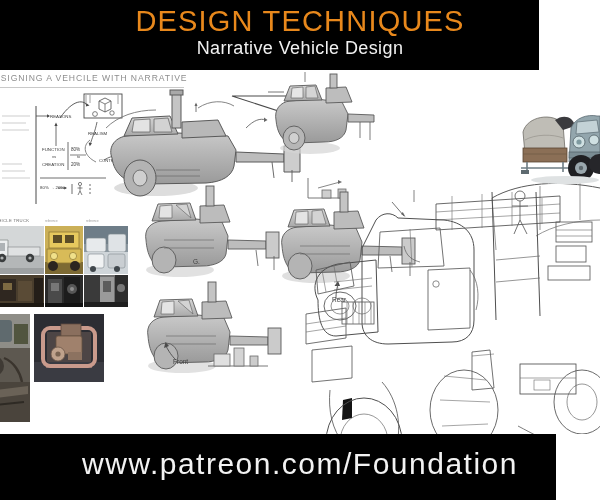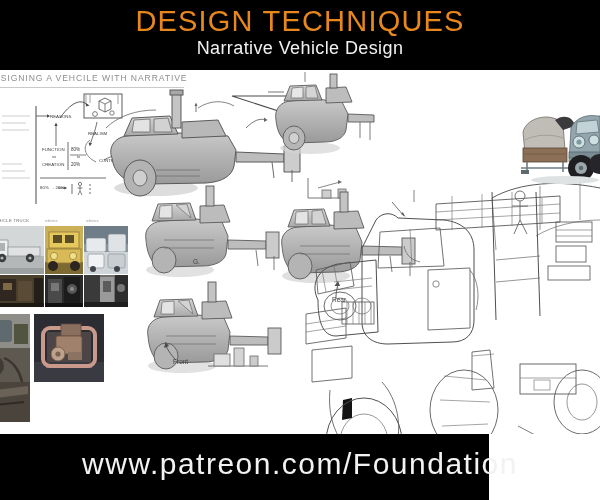--- a/index.html
+++ b/index.html
@@ -1,29 +1,29 @@
 <!DOCTYPE html>
 <html><head>
 <meta charset="utf-8">
 <style>
   html,body{margin:0;padding:0;background:#fff;}
   body{width:600px;height:500px;overflow:hidden;
        font-family:"Liberation Sans",sans-serif;}
   .slide{position:relative;width:600px;height:500px;background:#ffffff;overflow:hidden;}
 
   
-  .header{position:absolute;left:0;top:0;width:600px;height:70px;background:#000;}
+  .header{position:absolute;left:0;top:0;width:500px;height:70px;background:#000;padding-left:39px;}
   .header .title{position:absolute;left:0;top:5px;width:600px;text-align:center;
       color:#e8881c;font-size:29px;letter-spacing:1.2px;font-weight:400;
       font-family:"Liberation Sans",sans-serif;}
   .header .subtitle{position:absolute;left:0;top:38px;width:600px;text-align:center;
       color:#f1f1f1;font-size:18px;letter-spacing:.4px;font-weight:400;}
 
   
-  .footer{position:absolute;left:0;top:434px;width:489px;height:66px;background:#000;}
+  .footer{position:absolute;left:0;top:434px;width:556px;height:66px;background:#000;}
   .footer .url{position:absolute;left:0;top:13px;width:600px;text-align:center;
       color:#f2f2f2;font-size:30px;letter-spacing:1.5px;font-weight:300;}
 
   
   .canvas{position:absolute;left:0;top:70px;width:600px;height:364px;background:#fff;}
   .board-label{position:absolute;left:-13px;top:3px;color:#8d8d8d;font-size:8.6px;
       letter-spacing:.9px;white-space:nowrap;}
   .hrule{position:absolute;left:0;top:17px;width:184px;height:1px;background:#c9c9c9;}
 
   

